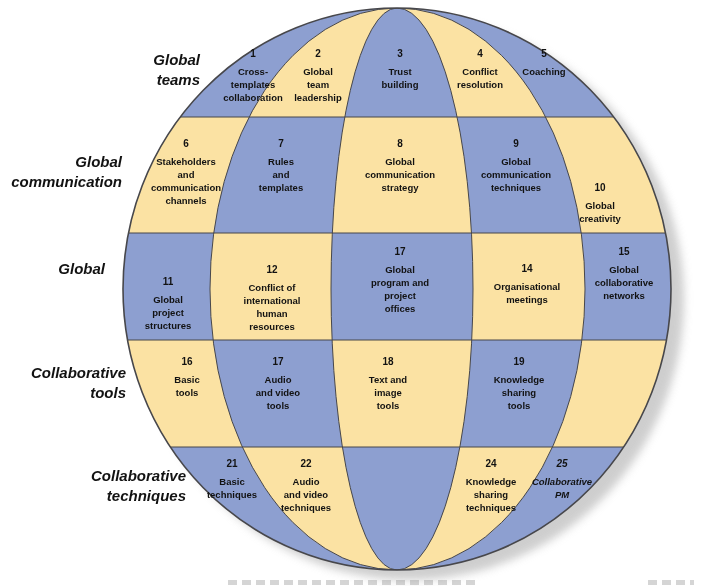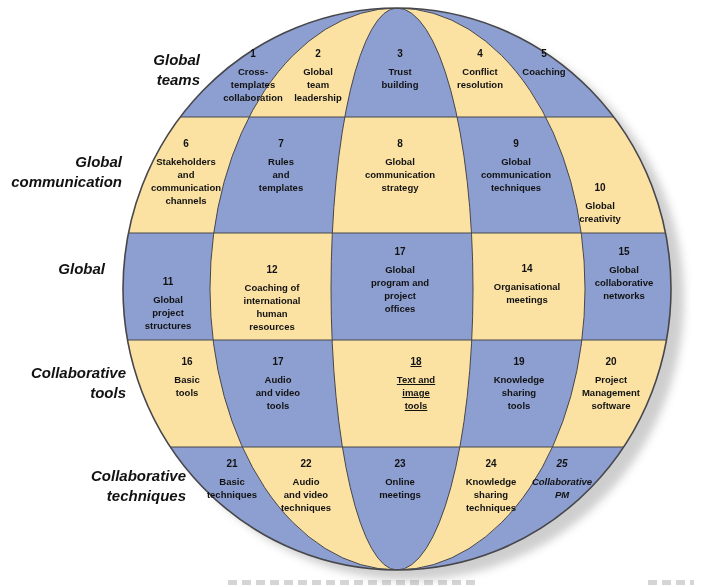--- a/index.html
+++ b/index.html
@@ -155,21 +155,21 @@
   </div>
 
   <div class="cell" style="left:168px;top:246px;margin-top:30px;">
     <div class="num">11</div>
     <div class="ln">Global</div>
     <div class="ln">project</div>
     <div class="ln">structures</div>
   </div>
   <div class="cell" style="left:272px;top:264px;text-align:center;">
     <div class="num">12</div>
-    <div class="ln">Coaching of</div>
+    <div class="ln">Conflict of</div>
     <div class="ln">international</div>
     <div class="ln">human</div>
     <div class="ln">resources</div>
   </div>
   <div class="cell" style="left:400px;top:246px;">
     <div class="num">17</div>
     <div class="ln">Global</div>
     <div class="ln">program and</div>
     <div class="ln">project</div>
     <div class="ln">offices</div>
@@ -190,55 +190,44 @@
     <div class="num">16</div>
     <div class="ln">Basic</div>
     <div class="ln">tools</div>
   </div>
   <div class="cell" style="left:278px;top:356px;">
     <div class="num">17</div>
     <div class="ln">Audio</div>
     <div class="ln">and video</div>
     <div class="ln">tools</div>
   </div>
-  <div class="cell" style="left:416px;top:356px;text-decoration:underline;">
+  <div class="cell" style="left:388px;top:356px;">
     <div class="num">18</div>
     <div class="ln">Text and</div>
     <div class="ln">image</div>
     <div class="ln">tools</div>
   </div>
   <div class="cell" style="left:519px;top:356px;">
     <div class="num">19</div>
     <div class="ln">Knowledge</div>
     <div class="ln">sharing</div>
     <div class="ln">tools</div>
   </div>
-  <div class="cell" style="left:611px;top:356px;">
-    <div class="num">20</div>
-    <div class="ln">Project</div>
-    <div class="ln">Management</div>
-    <div class="ln">software</div>
-  </div>
 
   <div class="cell" style="left:232px;top:458px;">
     <div class="num">21</div>
     <div class="ln">Basic</div>
     <div class="ln">techniques</div>
   </div>
   <div class="cell" style="left:306px;top:458px;">
     <div class="num">22</div>
     <div class="ln">Audio</div>
     <div class="ln">and video</div>
     <div class="ln">techniques</div>
   </div>
-  <div class="cell" style="left:400px;top:458px;">
-    <div class="num">23</div>
-    <div class="ln">Online</div>
-    <div class="ln">meetings</div>
-  </div>
   <div class="cell" style="left:491px;top:458px;">
     <div class="num">24</div>
     <div class="ln">Knowledge</div>
     <div class="ln">sharing</div>
     <div class="ln">techniques</div>
   </div>
   <div class="cell" style="left:562px;top:458px;font-style:italic;">
     <div class="num">25</div>
     <div class="ln">Collaborative</div>
     <div class="ln">PM</div>

